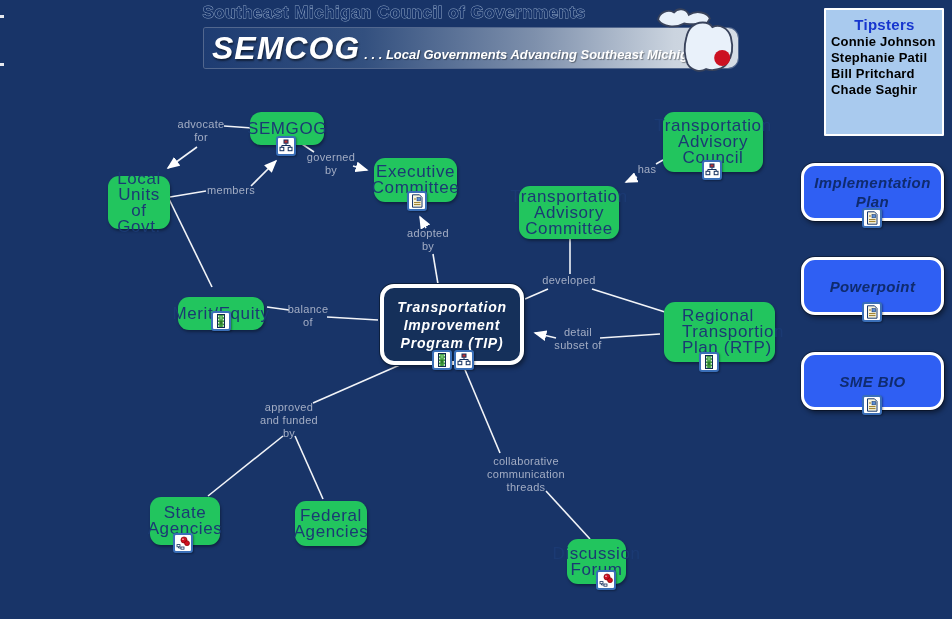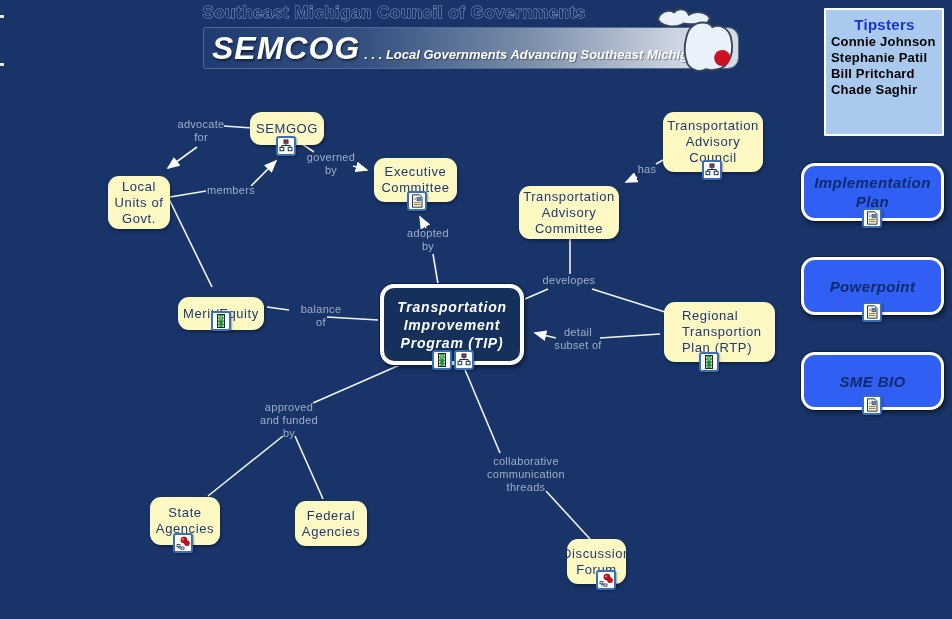--- a/index.html
+++ b/index.html
@@ -58,22 +58,22 @@
     background:#2F5FF3;border:3px solid #fff;border-radius:14px;box-sizing:border-box;
     box-shadow:0 0 0 1px rgba(0,0,0,.35),2px 3px 5px rgba(0,0,0,.45);
     color:#0F2B6E;font-weight:bold;font-style:italic;font-size:15px;
     display:flex;align-items:center;justify-content:center;text-align:center;
     white-space:pre-line;letter-spacing:.4px;line-height:19px;cursor:pointer;
   }
 
   
   .map-svg{position:absolute;left:0;top:0;pointer-events:none;}
   .node{
-    position:absolute;background:#fef9c3;border-radius:11px;
-    color:#1B3A73;font-size:13px;line-height:16px;letter-spacing:.6px;
+    position:absolute;background:#22c55e;border-radius:11px;
+    color:#1B3A73;font-size:17px;line-height:16px;letter-spacing:.6px;
     display:flex;align-items:center;justify-content:center;text-align:center;
     white-space:pre-line;box-shadow:1px 2px 3px rgba(0,0,0,.35);cursor:pointer;
   }
   .node.tip{
     background:#15305A;border:4px solid #fff;box-sizing:border-box;
     box-shadow:0 0 0 1px #0C1F3D,2px 3px 4px rgba(0,0,0,.4);
     color:#fff;font-weight:bold;font-style:italic;font-size:14px;
     letter-spacing:.8px;line-height:18px;border-radius:14px;
   }
   .node.left-text{justify-content:flex-start;text-align:left;padding-left:18px;}
@@ -158,22 +158,22 @@
 </svg>
 
 <div class="link-label" style="left:170px;top:118px;width:62px">advocate
 for</div>
 <div class="link-label" style="left:205px;top:184px;width:52px">members</div>
 <div class="link-label" style="left:301px;top:151px;width:60px">governed
 by</div>
 <div class="link-label" style="left:398px;top:227px;width:60px">adopted
 by</div>
 <div class="link-label" style="left:631px;top:163px;width:32px">has</div>
-<div class="link-label" style="left:539px;top:274px;width:60px">developes</div>
-<div class="link-label" style="left:296px;top:303px;width:50px">balance
+<div class="link-label" style="left:539px;top:274px;width:60px">developed</div>
+<div class="link-label" style="left:283px;top:303px;width:50px">balance
 of</div>
 <div class="link-label" style="left:547px;top:326px;width:62px">detail
 subset of</div>
 <div class="link-label" style="left:249px;top:401px;width:80px">approved
 and funded
 by</div>
 <div class="link-label" style="left:476px;top:455px;width:100px">collaborative
 communication
 threads</div>
 

